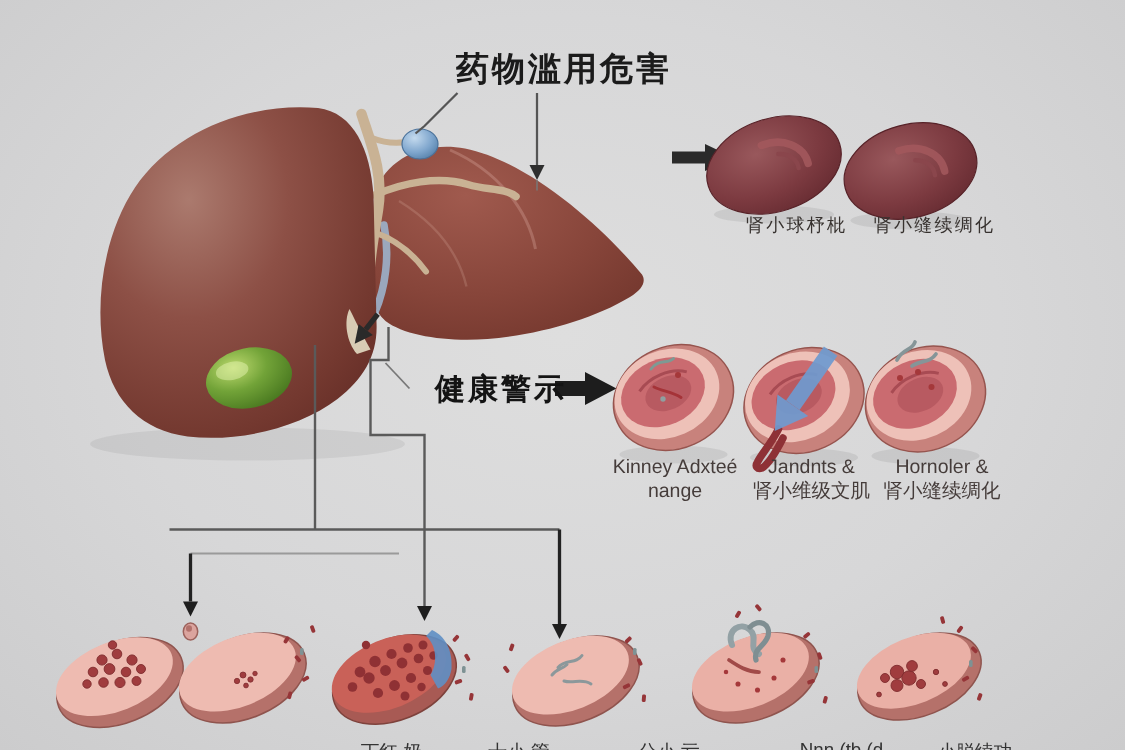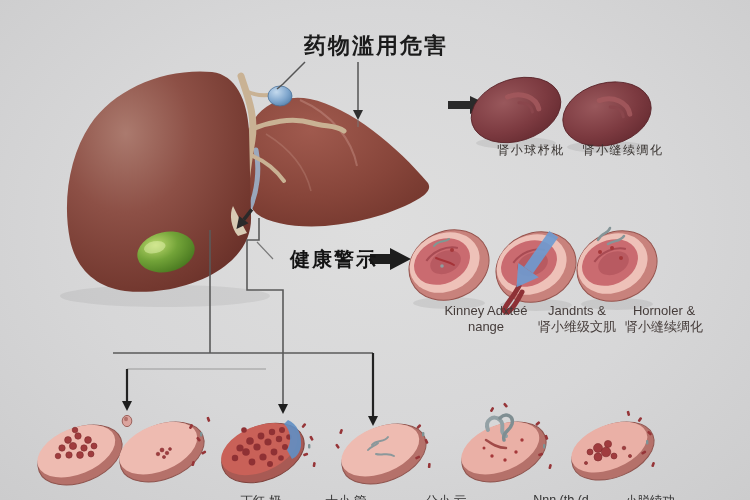--- a/index.html
+++ b/index.html
@@ -5,21 +5,21 @@
   html,body{margin:0;padding:0;background:#b9b9bb;font-family:"Liberation Sans",sans-serif;}
   .stage{
     position:relative;width:750px;height:500px;overflow:hidden;
     background:radial-gradient(ellipse at 50% 45%, #dedede 0%, #d7d7d8 55%, #cccccd 100%);
   }
   .stage svg{position:absolute;left:0;top:0;}
   .lbl{position:absolute;transform:translateX(-50%);text-align:center;color:#3f3937;white-space:nowrap;}
   .title{font-size:22px;font-weight:bold;color:#1b1b1b;letter-spacing:2px;}
   .warn{font-size:20px;font-weight:bold;color:#141414;letter-spacing:2px;transform:none;}
   .tr-lbl{font-size:12px;color:#37322f;letter-spacing:1.5px;}
-  .mid-lbl{font-size:13px;line-height:16px;color:#453c3a;margin-left:36px;}
+  .mid-lbl{font-size:13px;line-height:16px;color:#453c3a;}
   .bot-lbl{font-size:12.5px;color:#333;}
 </style>
 </head>
 <body>
 
 <div class="stage">
 
 <svg width="750" height="500" viewBox="0 0 750 500">
   <defs>
     <radialGradient id="liverG" cx="32%" cy="28%" r="90%">

